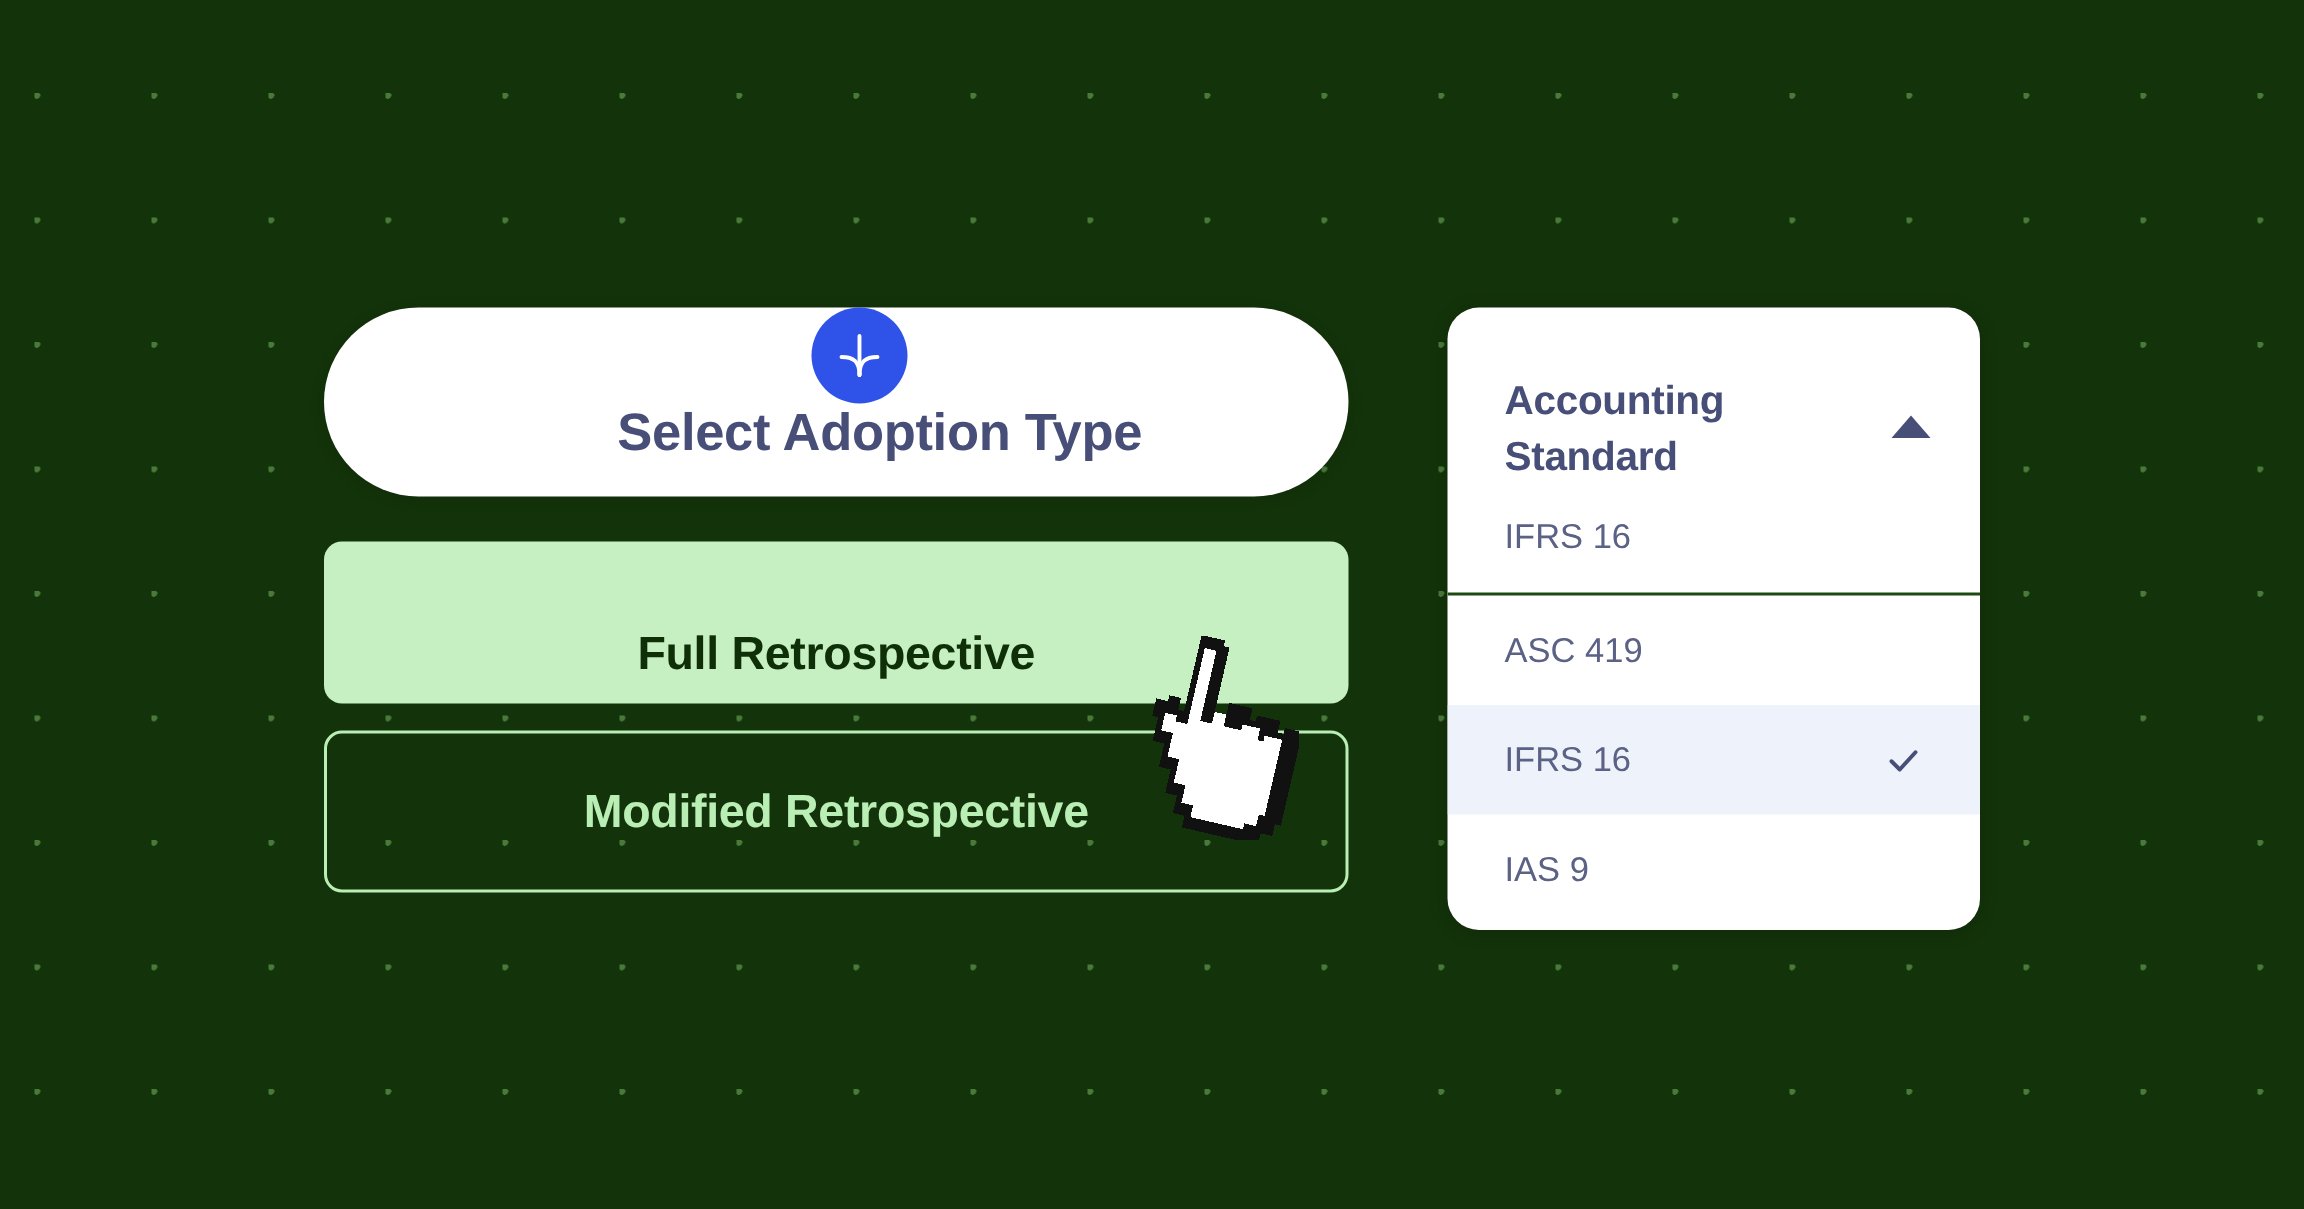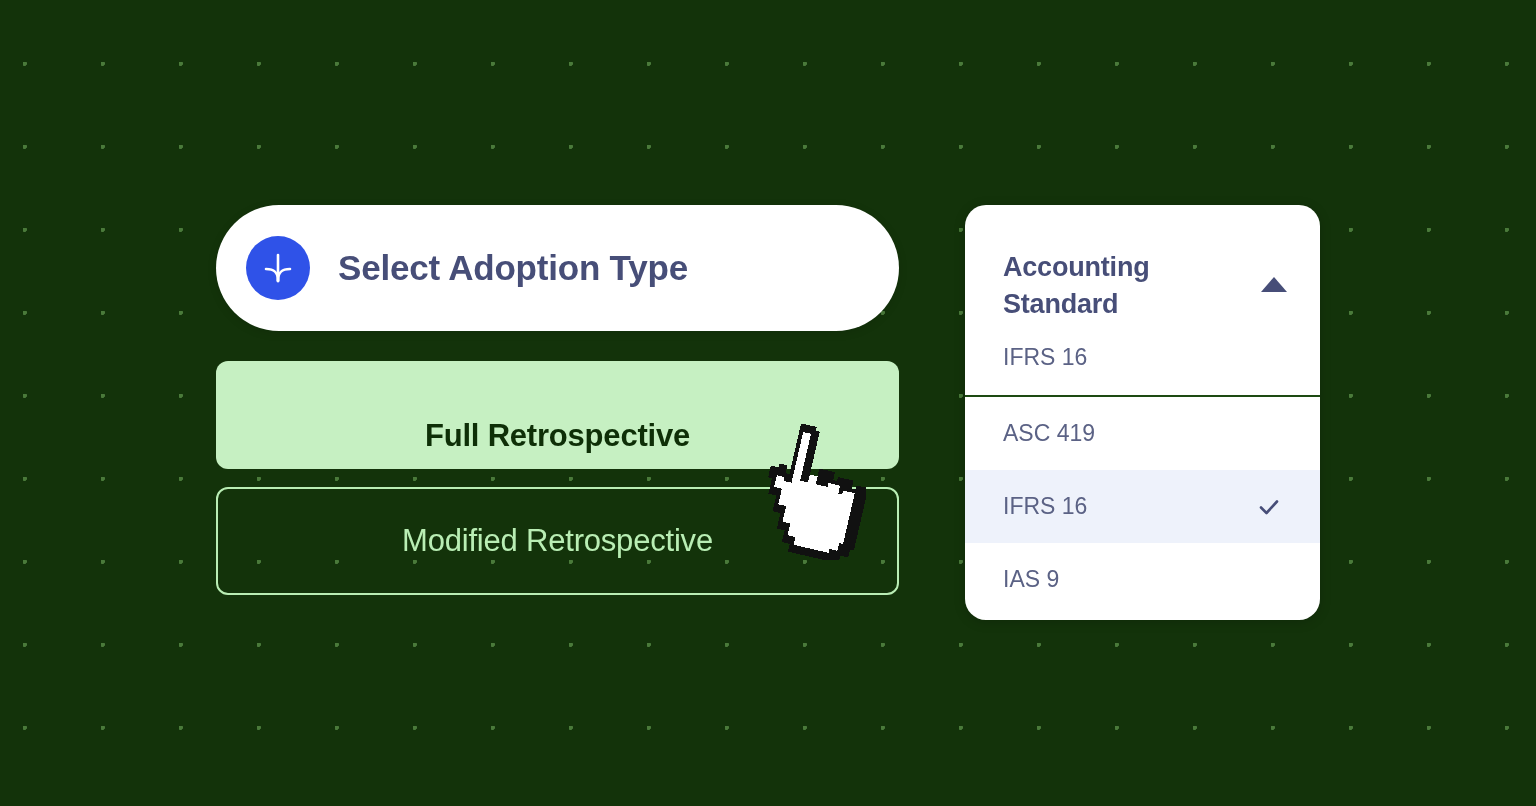--- a/index.html
+++ b/index.html
@@ -44,20 +44,21 @@
 
   
   #adoption-type-pill {
     height: 126px;
     background: #ffffff;
     border-radius: 63px;
     display: flex;
     align-items: center;
     padding-left: 30px;
     box-shadow: 0 2px 10px rgba(0,0,0,0.12);
+    flex-direction: column;
   }
 
   #adoption-type-icon-circle {
     width: 64px;
     height: 64px;
     border-radius: 50%;
     background: #2f52e8;
     flex: 0 0 64px;
     display: flex;
     align-items: center;
@@ -108,21 +109,21 @@
     width: 100%;
     display: flex;
     align-items: center;
     justify-content: center;
     cursor: pointer;
     font-family: inherit;
   }
 
   #modified-retrospective-label {
     font-size: 31px;
-    font-weight: normal;
+    font-weight: bold;
     color: #b9eeb4;
     letter-spacing: -0.2px;
   }
 
   
   #accounting-standard-card {
     position: absolute;
     left: 965px;
     top: 205px;
     width: 355px;

